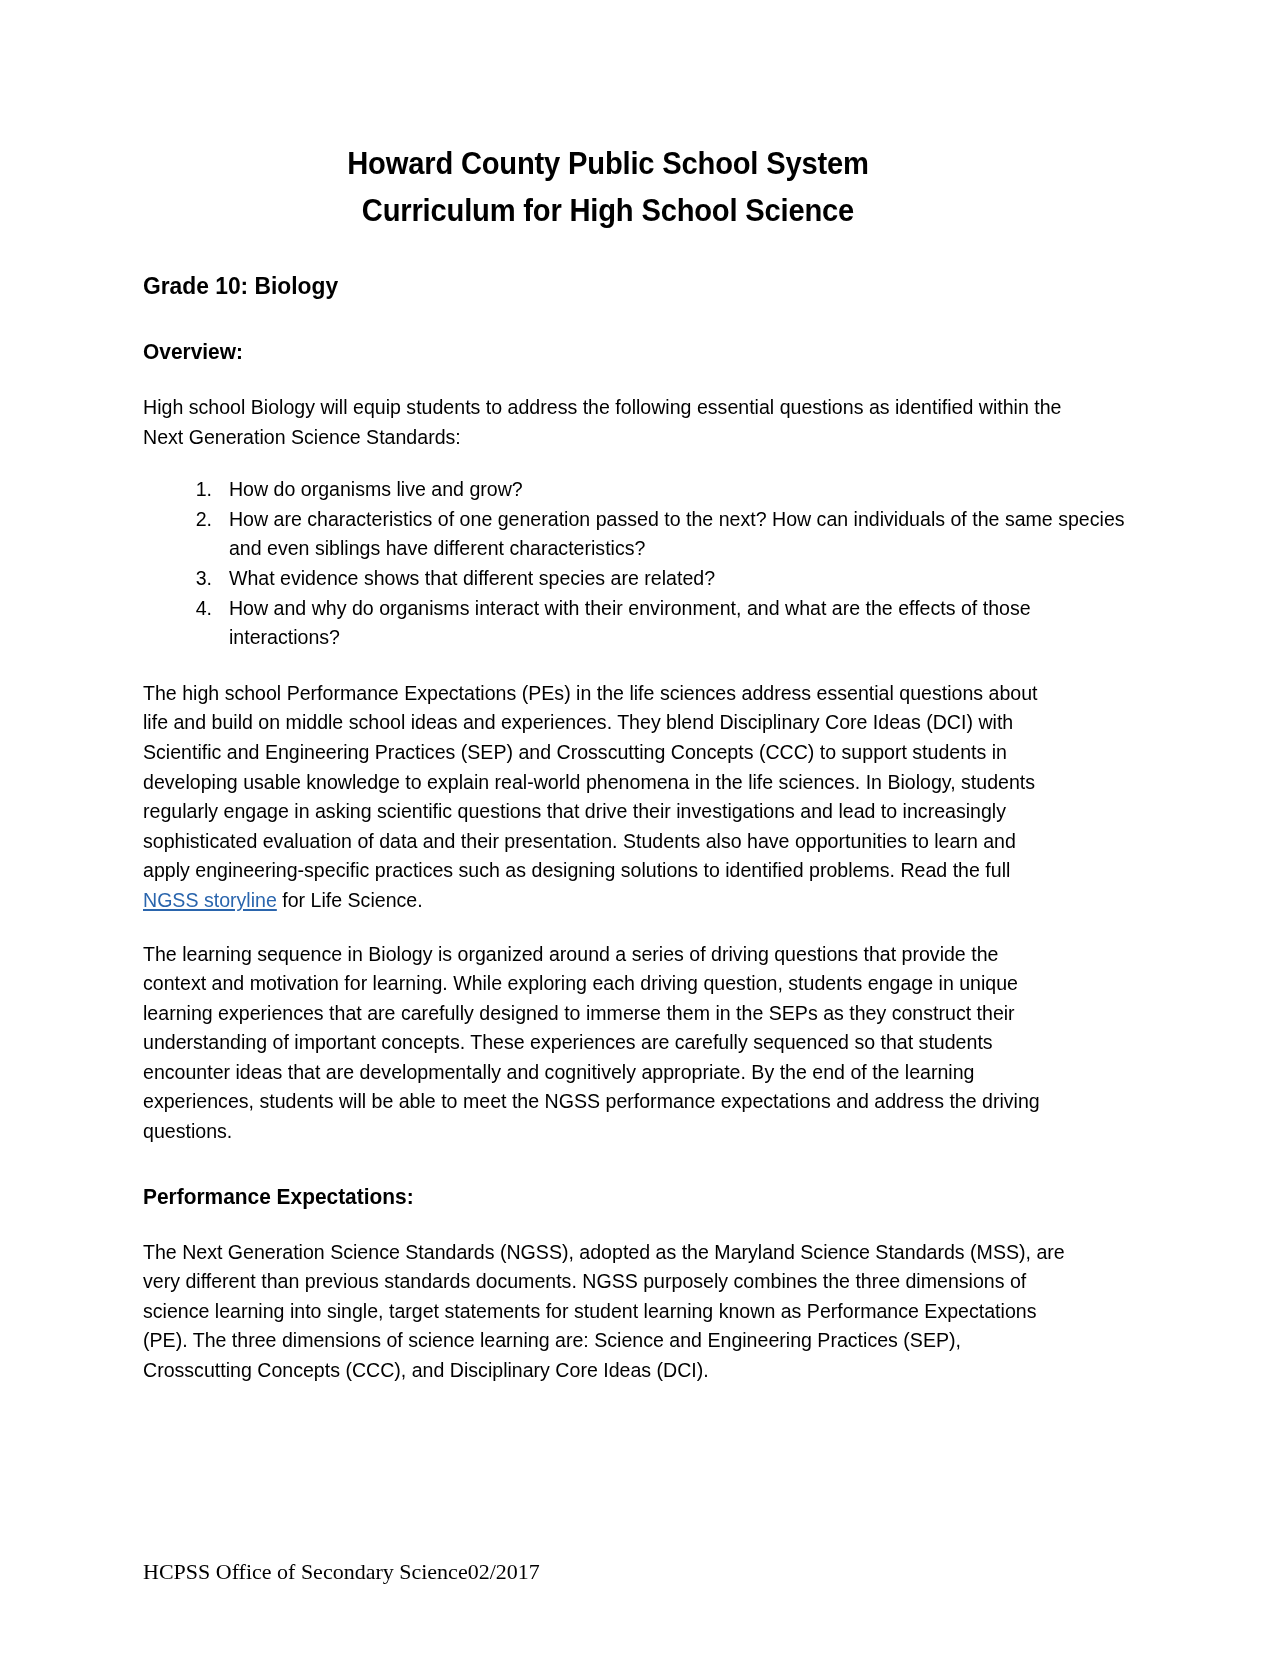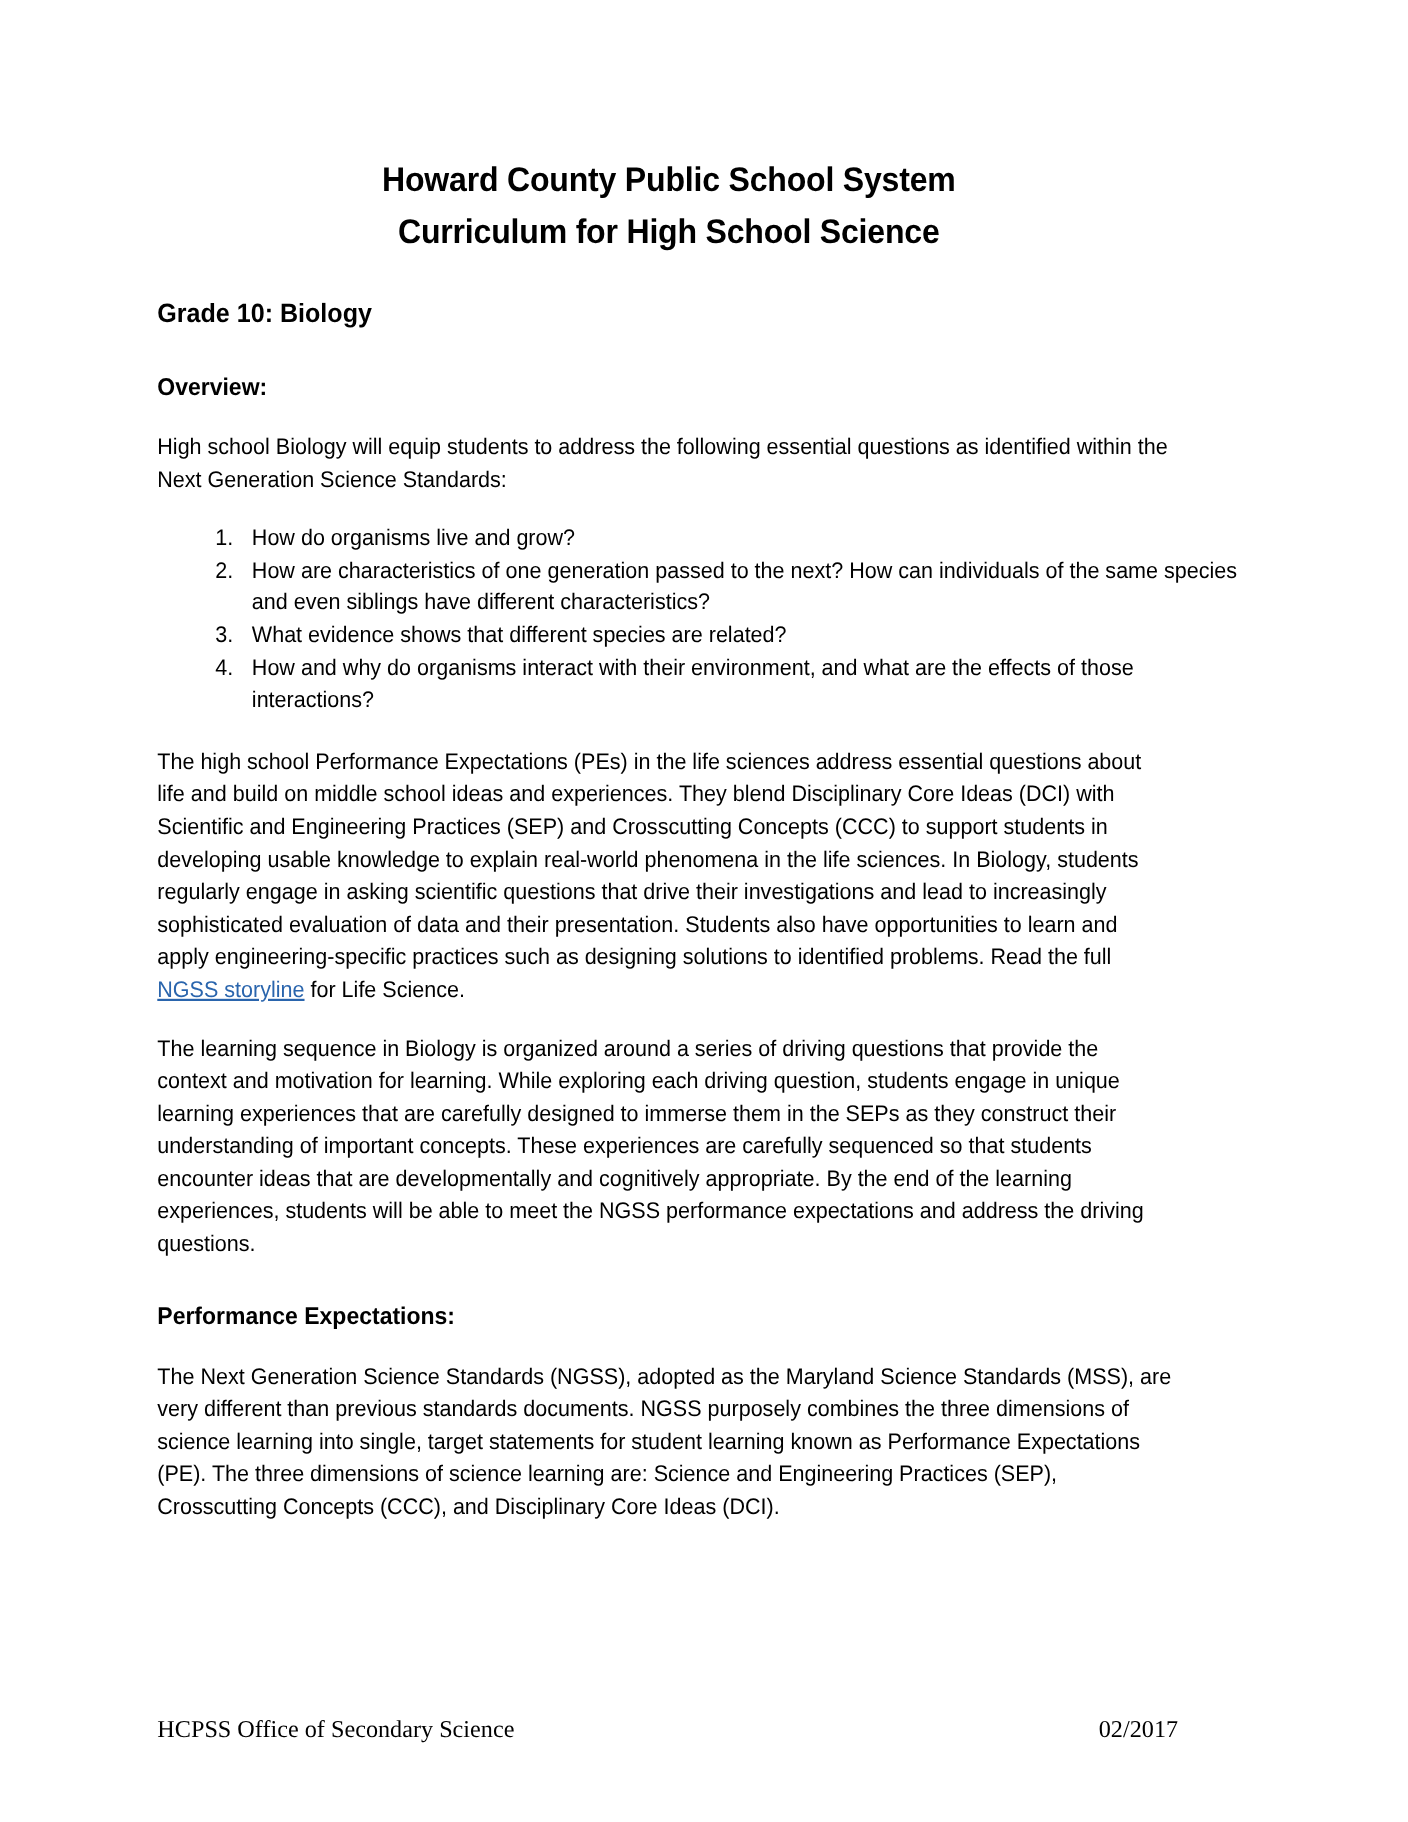--- a/index.html
+++ b/index.html
@@ -89,21 +89,20 @@
     color: #2a65ad;
     text-decoration: underline;
   }
 
   .footer {
     position: absolute;
     left: 143px;
     top: 1558px;
     width: 928px;
     display: flex;
-    justify-content: space-between;
     align-items: baseline;
     font-family: "Liberation Serif", serif;
     font-size: 22px;
     line-height: 28px;
   }
   .footer-left, .footer-right { white-space: nowrap; }
 </style>
 </head>
 <body>
 

